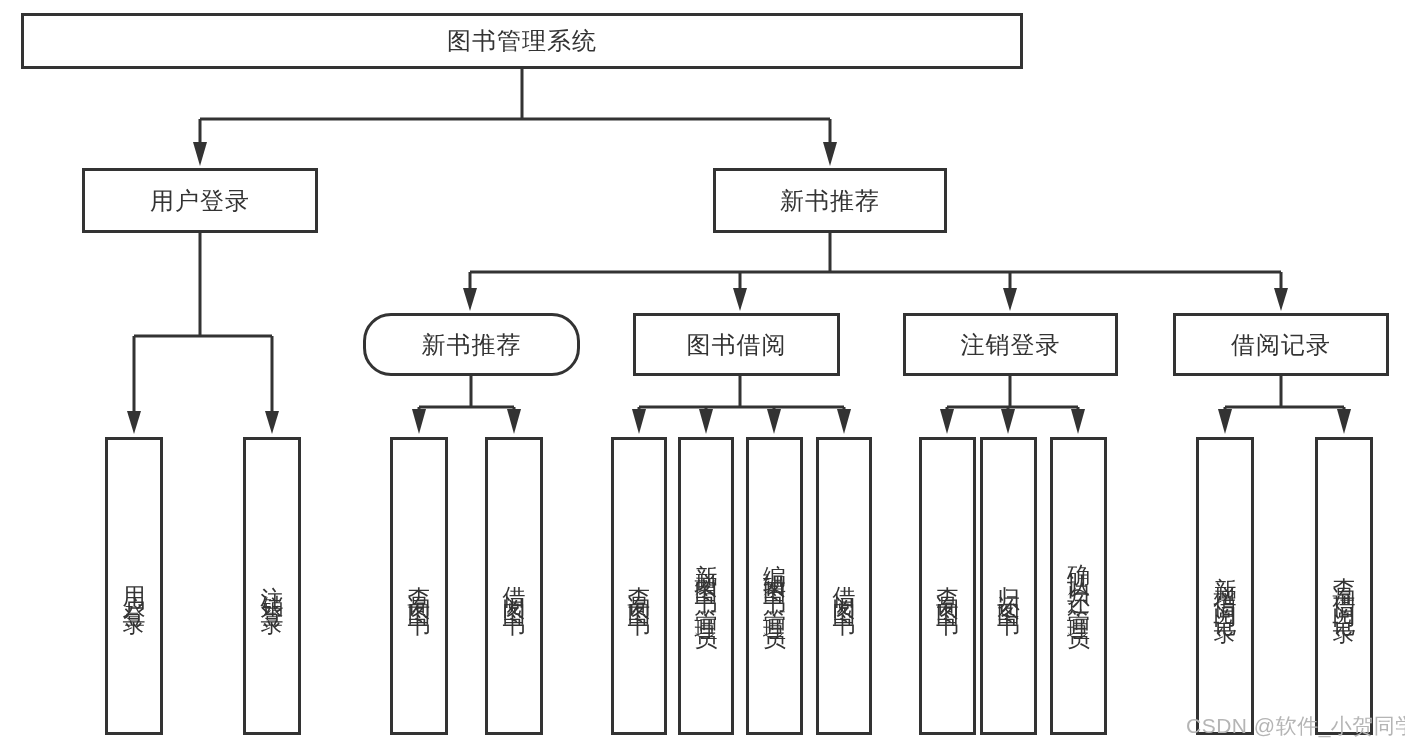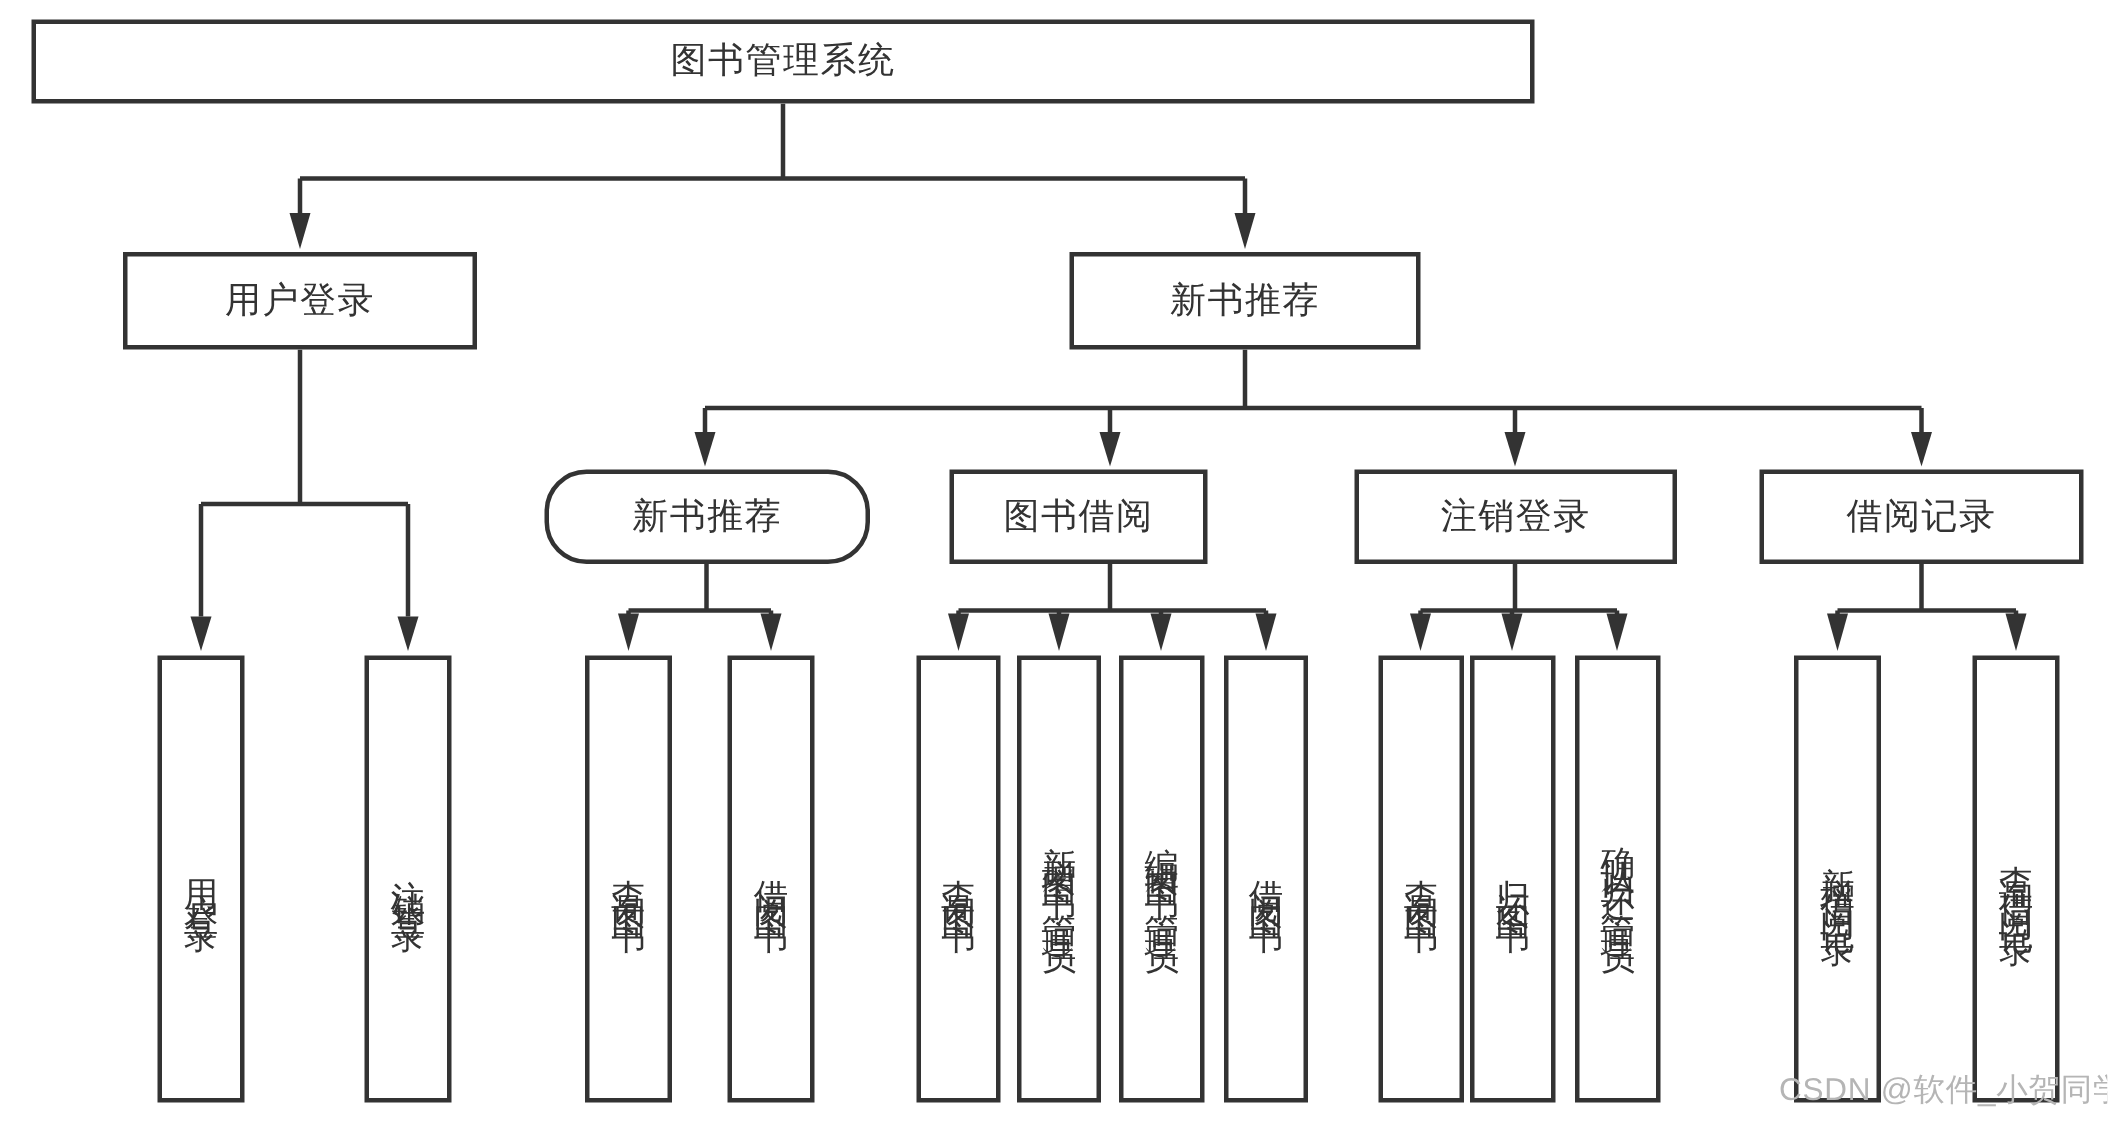--- a/index.html
+++ b/index.html
@@ -90,21 +90,21 @@
       <polygon points="1337,409 1351,409 1344,434"></polygon>
     </g>
   </svg>
 
   <div class="box" style="left:21px;top:13px;width:1002px;height:56px;">图书管理系统</div>
 
   <div class="box" style="left:82px;top:168px;width:236px;height:65px;">用户登录</div>
   <div class="box" style="left:713px;top:168px;width:234px;height:65px;">新书推荐</div>
 
   <div class="box" style="left:363px;top:313px;width:217px;height:63px;border-radius:28px;">新书推荐</div>
-  <div class="box" style="left:633px;top:313px;width:172px;height:63px;">图书借阅</div>
+  <div class="box" style="left:633px;top:313px;width:207px;height:63px;">图书借阅</div>
   <div class="box" style="left:903px;top:313px;width:215px;height:63px;">注销登录</div>
   <div class="box" style="left:1173px;top:313px;width:216px;height:63px;">借阅记录</div>
 
   <div class="box leaf" style="left:105px;top:437px;width:58px;height:298px;">用户登录</div>
   <div class="box leaf" style="left:243px;top:437px;width:58px;height:298px;">注销登录</div>
 
   <div class="box leaf" style="left:390px;top:437px;width:58px;height:298px;">查询图书</div>
   <div class="box leaf" style="left:485px;top:437px;width:58px;height:298px;">借阅图书</div>
 
   <div class="box leaf" style="left:611px;top:437px;width:56px;height:298px;">查询图书</div>

